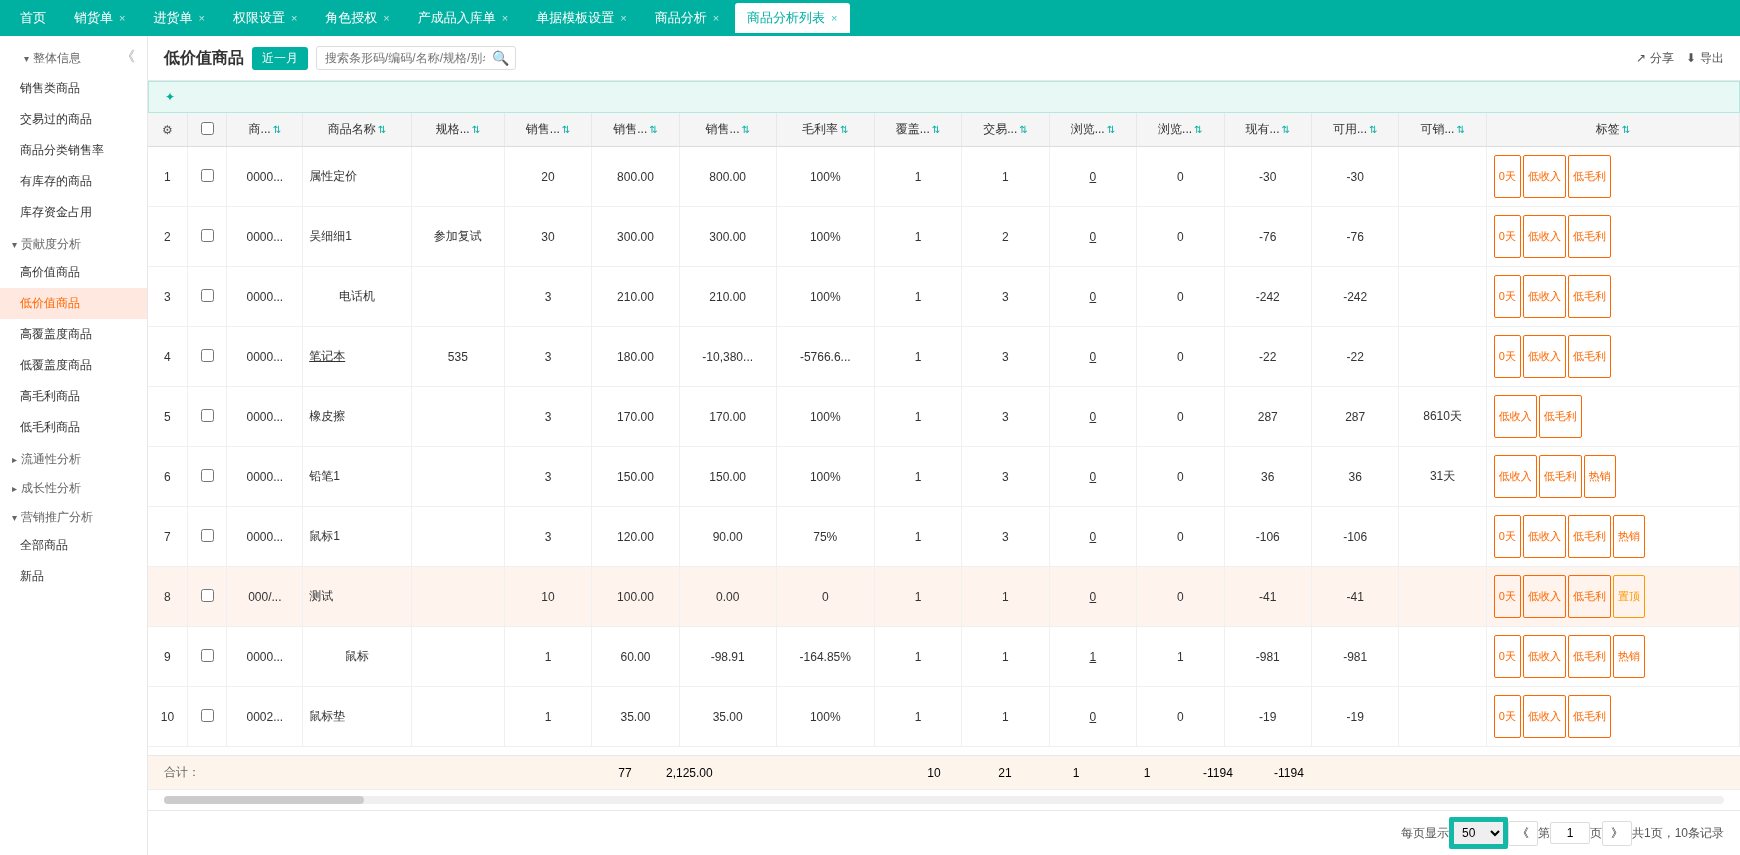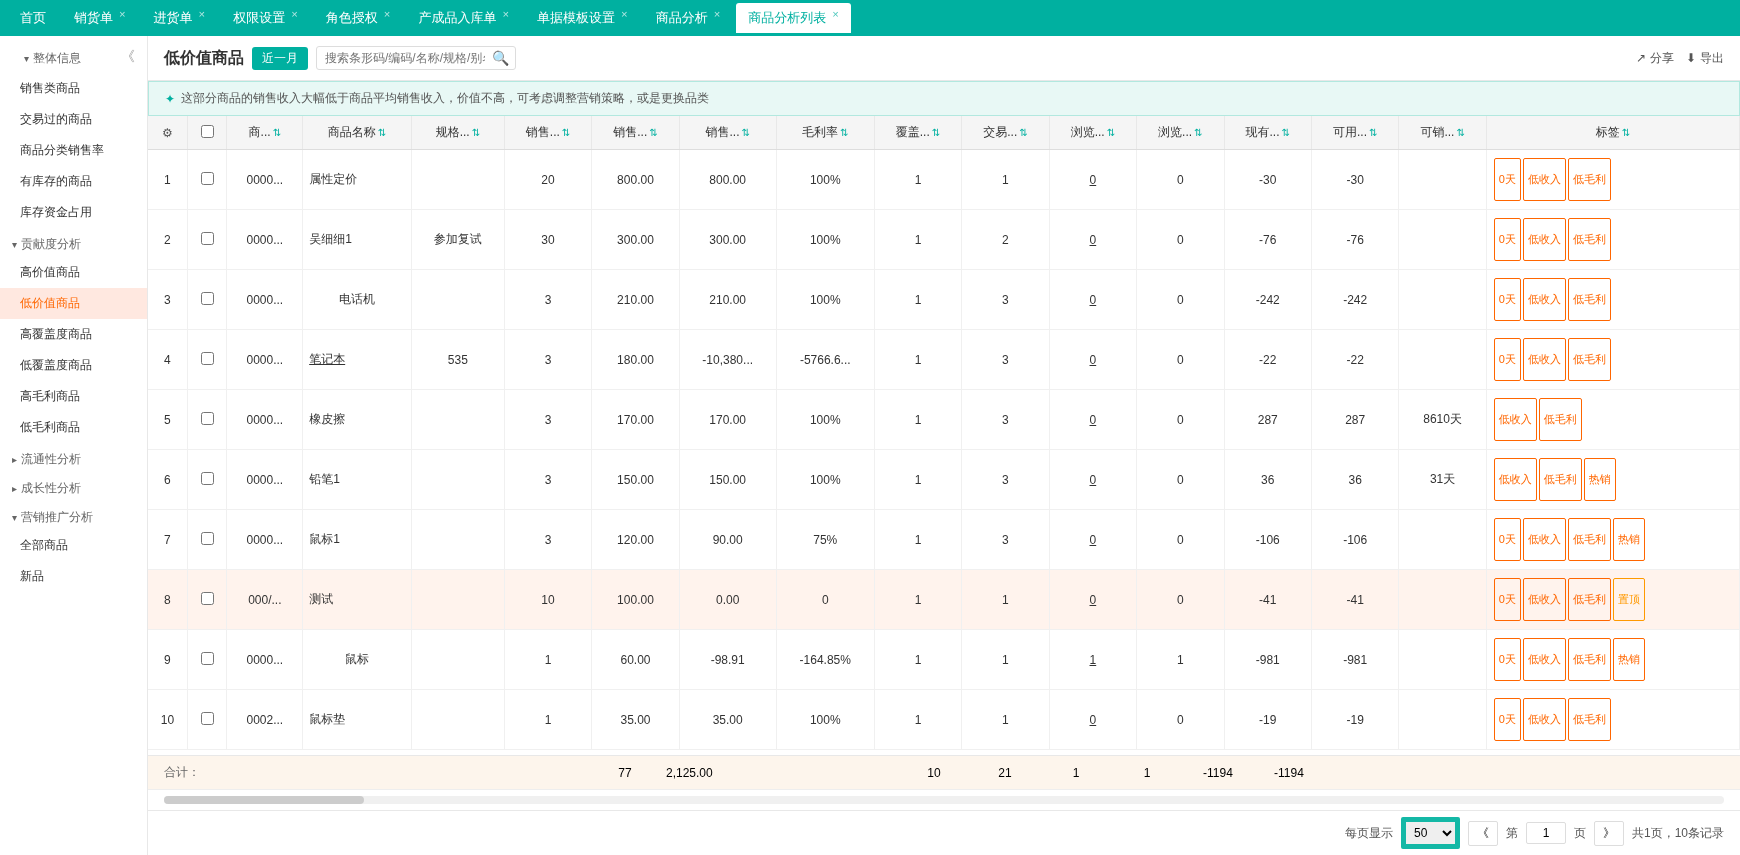--- a/index.html
+++ b/index.html
@@ -15,22 +15,22 @@
       gap: 4px;
     }
     .nav-tab {
       color: white;
       padding: 6px 12px;
       cursor: pointer;
       font-size: 13px;
       white-space: nowrap;
       border-radius: 3px 3px 0 0;
       display: flex;
+      align-items: center;
       gap: 4px;
-      font-family: Liberation Mono, monospace;
     }
     .nav-tab.active { background: #fff; color: #00b0a0; }
     .nav-tab .close-x { font-size: 11px; margin-left: 2px; opacity: 0.7; }
     
     
     .main-layout {
       display: flex;
       height: calc(855px - 36px);
     }
     
@@ -207,21 +207,20 @@
     .footer-label { color: #666; font-size: 12px; }
     
     
     .pagination-bar {
       background: white;
       border-top: 1px solid #e8e8e8;
       padding: 6px 16px;
       display: flex;
       align-items: center;
       justify-content: flex-end;
-      gap: 8px;
     }
     .page-info { color: #555; font-size: 12px; }
     .page-btn {
       border: 1px solid #ddd;
       background: white;
       padding: 3px 8px;
       cursor: pointer;
       border-radius: 2px;
       font-size: 12px;
     }
@@ -370,21 +369,20 @@
           </button>
           <button class="action-btn">
             <span>⬇</span>
             <span>导出</span>
           </button>
         </div>
       </div>
 
       <div class="alert-banner">
         <span class="alert-icon">✦</span>
-        <span>这部分商品的销售收入大幅低于商品平均销售收入，价值不高，可考虑调整营销策略，或是更换品类</span>
       </div>
 
       <div class="table-wrapper">
         <table>
           <thead>
             <tr>
               <th><span class="settings-icon">⚙</span></th>
               <th><input type="checkbox" style=""></th>
               <th>商...<span class="sort-icon">⇅</span></th>
               <th>商品名称<span class="sort-icon">⇅</span></th>

